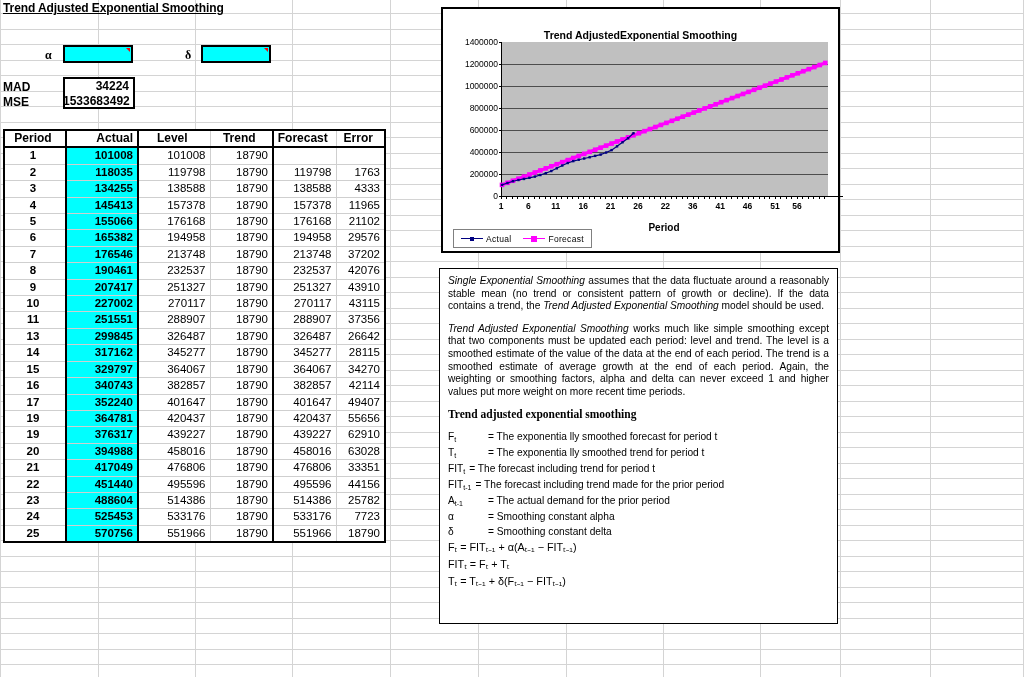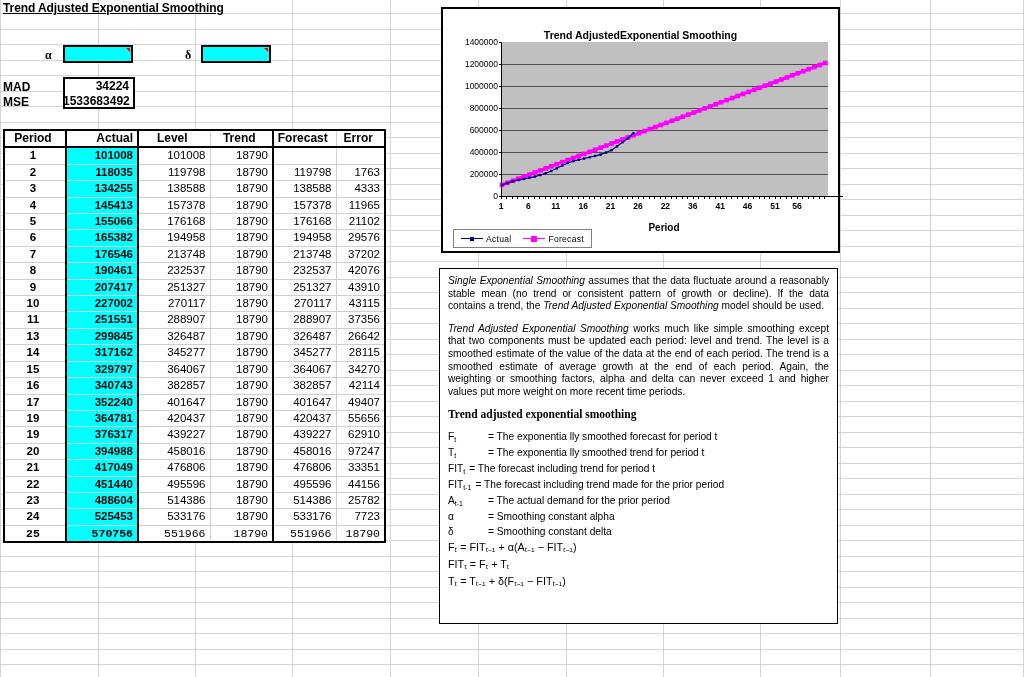--- a/index.html
+++ b/index.html
@@ -34,21 +34,21 @@
   #dtable th{font-weight:bold;font-size:12px;border-bottom:2px solid #000;}
   #dtable .numc{text-align:right;}
   #dtable .period{font-weight:bold;text-align:center;}
   #dtable .actual{background:#00FFFF;font-weight:bold;text-align:right;
           border-left:2px solid #000;border-right:2px solid #000;}
   #dtable th.actual{background:#fff;}
   #dtable .fc{border-left:2px solid #000;}
   #dtable tr td:last-child,#dtable tr th:last-child{border-right:2px solid #000;}
   #dtable tr:first-child th:first-child,#dtable tr td:first-child{border-left:2px solid #000;}
   #dtable thead tr th{border-top:2px solid #000;}
-  #dtable tbody tr:last-child td{border-bottom:2px solid #000;font-family:Liberation Mono, monospace;}
+  #dtable tbody tr:last-child td{border-bottom:2px solid #000;}
 
   
   #chart{position:absolute;left:441px;top:7px;width:399px;height:246px;
          background:#fff;border:2px solid #000;box-sizing:border-box;}
   #chart-title{position:absolute;left:0;right:0;top:20px;text-align:center;
          font-size:10.5px;font-weight:bold;}
   #plot{position:absolute;left:58px;top:33px;width:326px;height:154px;
         background:#C0C0C0;border-left:1px solid #000;}
   .ytick{position:absolute;right:100%;margin-right:4px;font-size:8.5px;
         white-space:nowrap;transform:translateY(-50%);}
@@ -325,21 +325,21 @@
         <td class="numc">18790</td>
         <td class="numc fc">439227</td>
         <td class="numc">62910</td>
       </tr>
       <tr>
         <td class="period">20</td>
         <td class="actual">394988</td>
         <td class="numc">458016</td>
         <td class="numc">18790</td>
         <td class="numc fc">458016</td>
-        <td class="numc">97247</td>
+        <td class="numc">63028</td>
       </tr>
       <tr>
         <td class="period">21</td>
         <td class="actual">417049</td>
         <td class="numc">476806</td>
         <td class="numc">18790</td>
         <td class="numc fc">476806</td>
         <td class="numc">33351</td>
       </tr>
       <tr>

